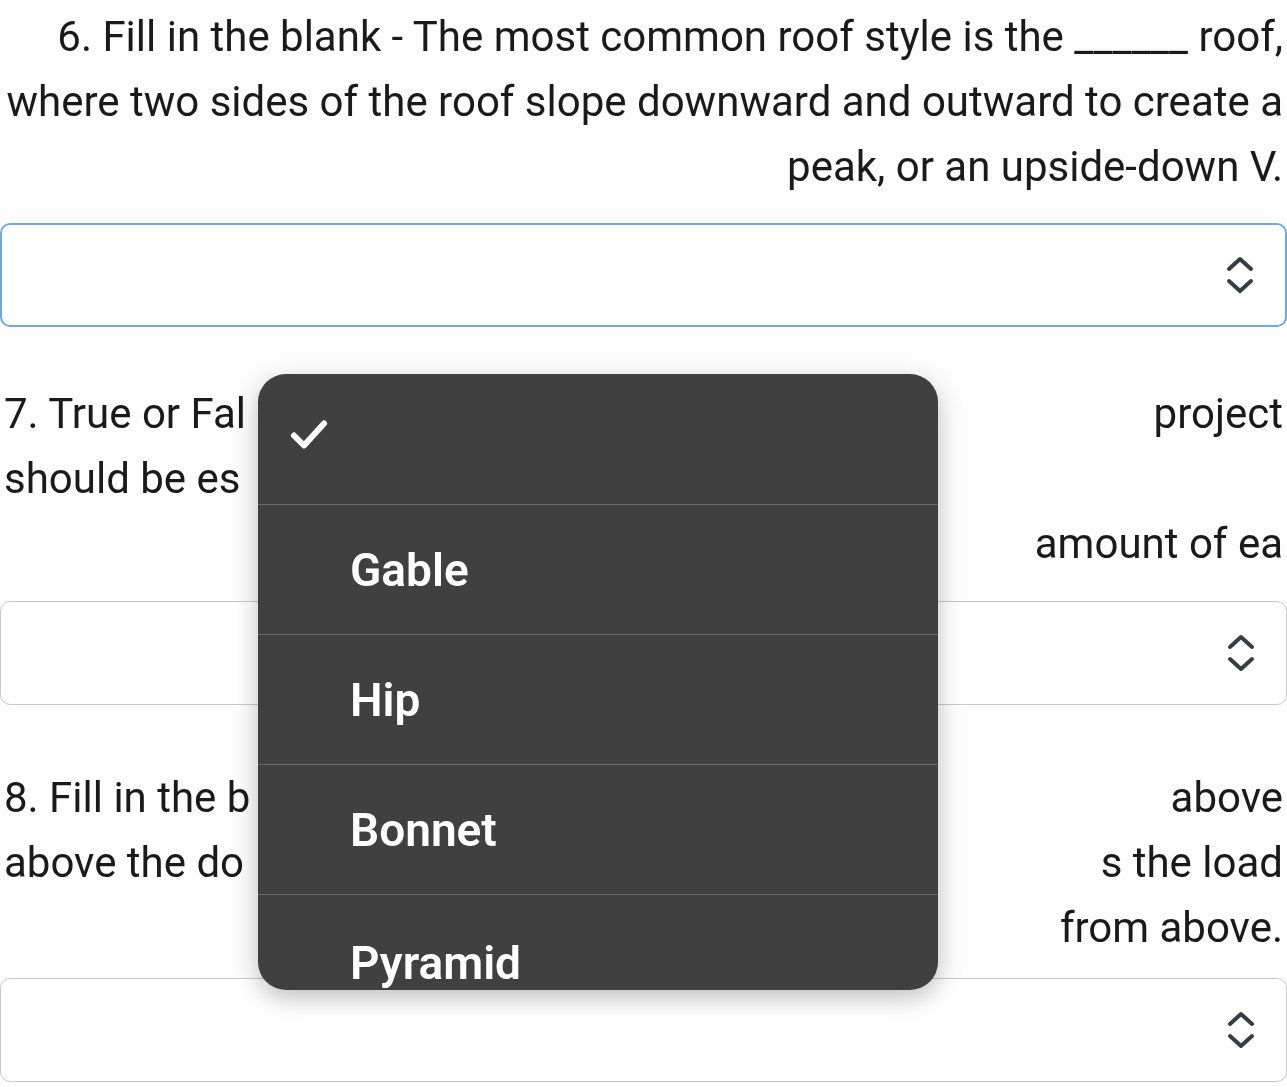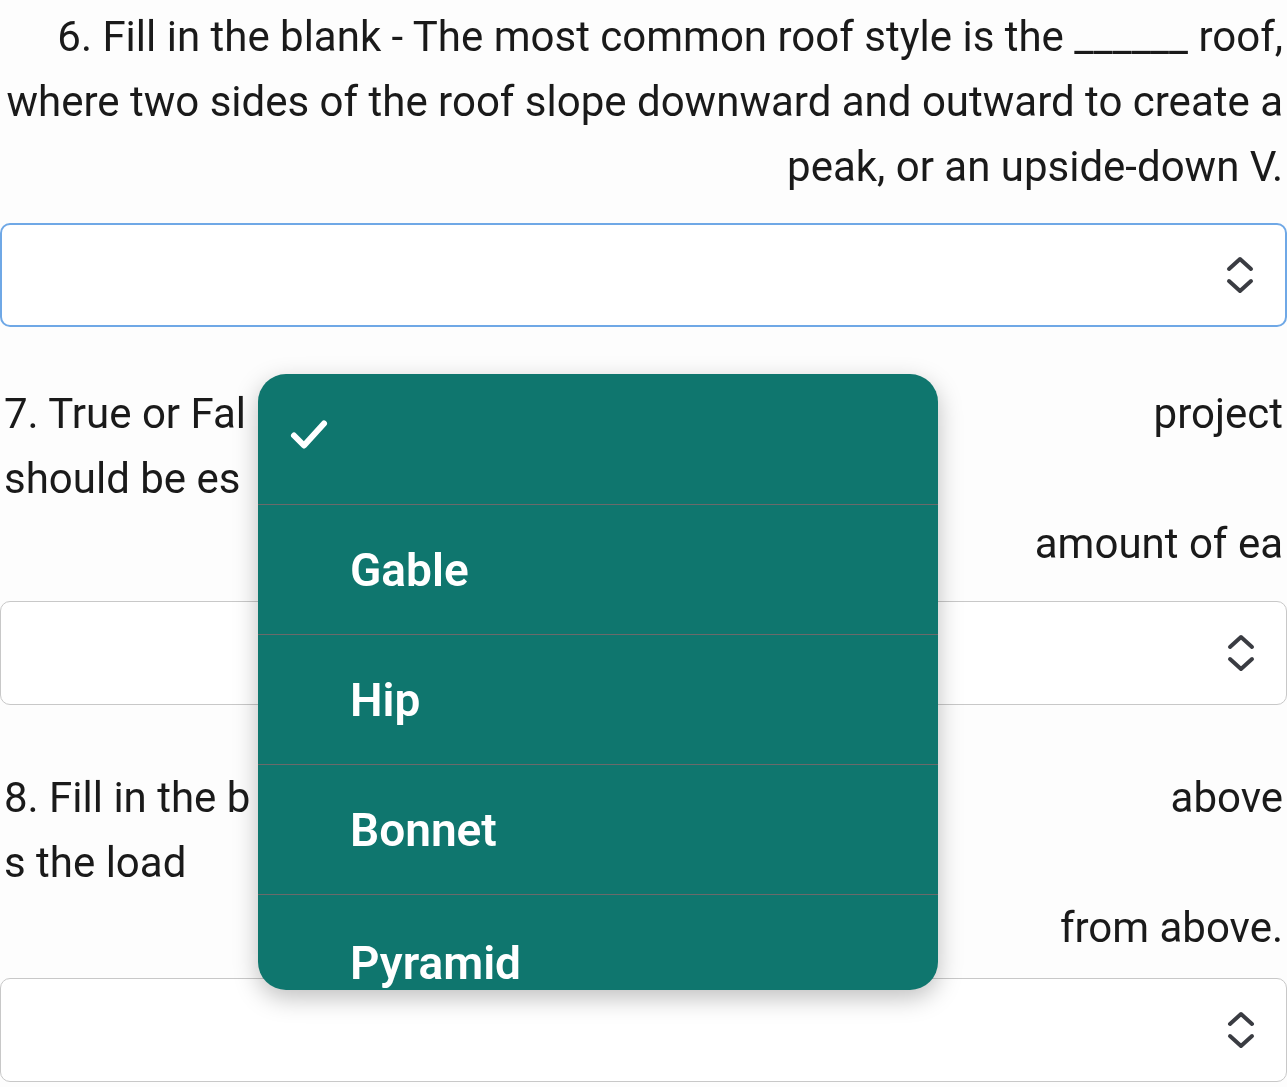--- a/index.html
+++ b/index.html
@@ -55,21 +55,21 @@
     justify-content: center;
     color: #3a3c42;
   }
   .select-chevrons svg { display: block; }
 
   .dropdown {
     position: absolute;
     left: 258px;
     top: 374px;
     width: 680px;
-    background: #0f766e;
+    background: #404040;
     border-radius: 28px;
     overflow: hidden;
     box-shadow: 0 8px 24px rgba(0,0,0,0.25);
     z-index: 100;
   }
   .dropdown-item {
     height: 130px;
     display: flex;
     align-items: center;
     padding-left: 92px;
@@ -137,20 +137,21 @@
 
   <div class="question q8">
     <div style="display:flex; justify-content:space-between;">
       <span>
         <span>8.</span>
         <span>Fill in the b</span>
       </span>
       <span>above</span>
     </div>
     <div style="display:flex; justify-content:space-between;">
+      <span>above the do</span>
       <span>s the load</span>
     </div>
     <div>
       <span>from above.</span>
     </div>
   </div>
 
   <div class="select-box" style="margin-top:18px;">
     <span></span>
     <span class="select-chevrons">

